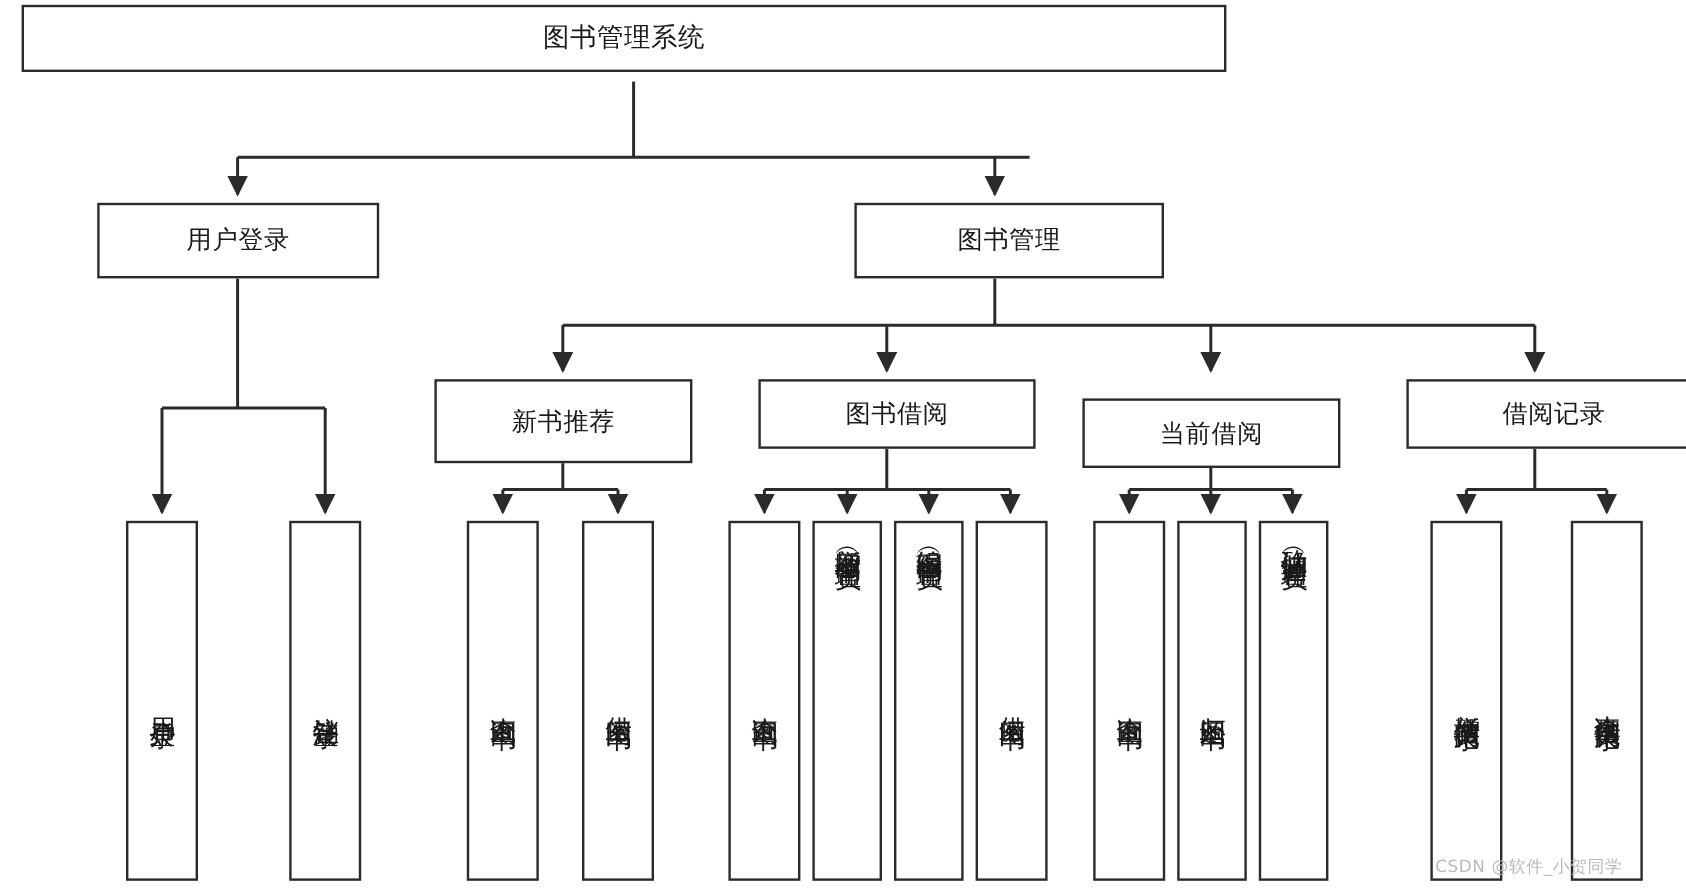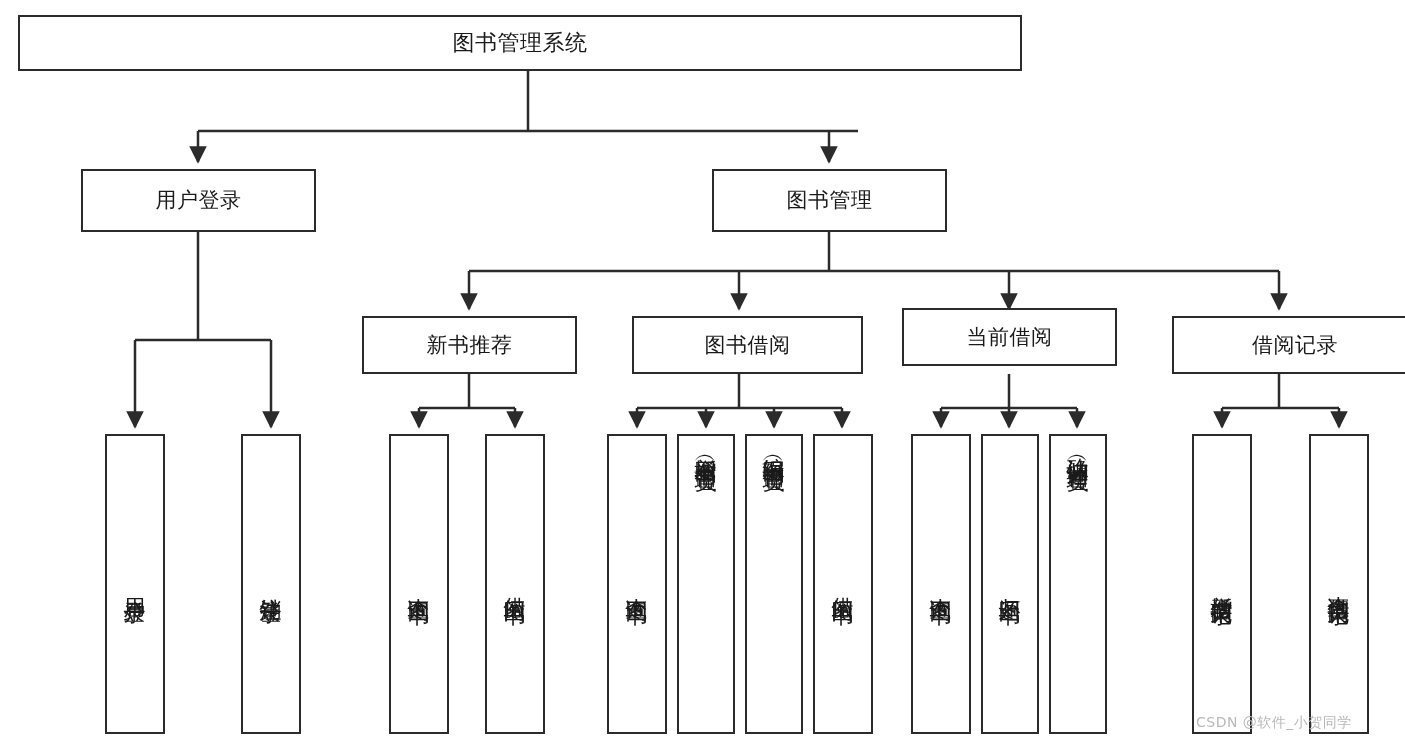--- a/index.html
+++ b/index.html
@@ -127,38 +127,38 @@
       <path d="M 1009 408 L 1009 427" marker-end="url(#arrow)"></path>
       <path d="M 1077 408 L 1077 427" marker-end="url(#arrow)"></path>
 
       <path d="M 1279 374 L 1279 408"></path>
       <path d="M 1222 408 L 1339 408"></path>
       <path d="M 1222 408 L 1222 427" marker-end="url(#arrow)"></path>
       <path d="M 1339 408 L 1339 427" marker-end="url(#arrow)"></path>
     </g>
   </svg>
 
-  <div class="node horiz root" style="left:18px; top:15px; width:1004px; height:56px;">
+  <div class="node horiz root" style="left:18px; top:4px; width:1004px; height:56px;">
     <span class="label">图书管理系统</span>
   </div>
 
   <div class="node horiz" style="left:81px; top:169px; width:235px; height:63px;">
     <span class="label">用户登录</span>
   </div>
-  <div class="node horiz" style="left:712px; top:169px; width:235px; height:63px;">
+  <div class="node horiz" style="left:712px; top:169px; width:258px; height:63px;">
     <span class="label">图书管理</span>
   </div>
 
-  <div class="node horiz" style="left:362px; top:316px; width:215px; height:58px;">
+  <div class="node horiz" style="left:362px; top:316px; width:215px; height:70px;">
     <span class="label">新书推荐</span>
   </div>
   <div class="node horiz" style="left:632px; top:316px; width:231px; height:58px;">
     <span class="label">图书借阅</span>
   </div>
-  <div class="node horiz" style="left:902px; top:308px; width:215px; height:58px;">
+  <div class="node horiz" style="left:902px; top:332px; width:215px; height:58px;">
     <span class="label">当前借阅</span>
   </div>
   <div class="node horiz" style="left:1172px; top:316px; width:246px; height:58px;">
     <span class="label">借阅记录</span>
   </div>
 
   <div class="node vert" style="left:105px; top:434px; width:60px; height:300px;">
     <span class="label">用户登录</span>
   </div>
   <div class="node vert" style="left:241px; top:434px; width:60px; height:300px;">

